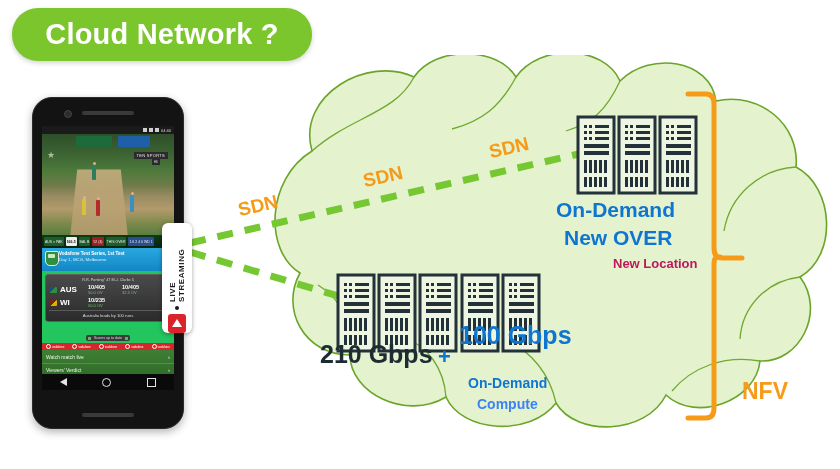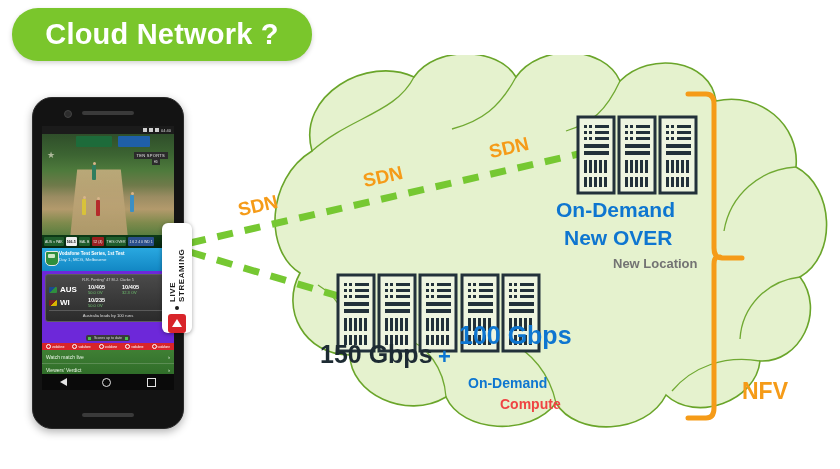--- a/index.html
+++ b/index.html
@@ -105,21 +105,21 @@
   .ticker{
     position:absolute;left:0;bottom:0;width:100%;height:13px;
     background:linear-gradient(180deg,#0d3b17,#06240e);
     display:flex;align-items:center;gap:2px;padding:0 2px;
     box-sizing:border-box;
   }
   .tk{height:9px;border-radius:1px;display:flex;align-items:center;
       font-size:3.5px;color:#e9e9e9;padding:0 1px;}
 
   
-  .scorecard{position:relative;background:#6d28d9;}
+  .scorecard{position:relative;background:#22c55e;}
   .sc-head{
     background:linear-gradient(180deg,#29a8e0,#1287c4);
     padding:3px 3px 3px 17px;position:relative;min-height:17px;
   }
   .sc-badge{
     position:absolute;left:3px;top:3px;width:12px;height:13px;
     background:#2f8f3e;border-radius:2px 2px 5px 5px;
     border:1px solid #e8e8e8;
   }
   .sc-badge:after{
@@ -212,26 +212,26 @@
   .nb-home{width:7px;height:7px;border:1.3px solid #e4e4e4;border-radius:50%;}
   .nb-rec{width:7px;height:7px;border:1.3px solid #e4e4e4;}
 
   
   .lbl{position:absolute;font-family:"Liberation Sans", sans-serif;white-space:nowrap;}
   .sdn{
     font-size:19px;font-weight:bold;color:#f59b18;
   }
   .ggsn-1{font-size:21px;font-weight:bold;color:#0e76d0;}
   .ggsn-2{font-size:21px;font-weight:bold;color:#0e76d0;}
-  .ggsn-3{font-size:13px;font-weight:bold;color:#737373;padding-left:36px;}
+  .ggsn-3{font-size:13px;font-weight:bold;color:#be185d;padding-left:36px;}
   .gbps-dark{font-size:25px;font-weight:bold;color:#1d2b33;}
   .gbps-plus{font-size:22px;font-weight:bold;color:#0e76d0;}
   .gbps-blue{font-size:25px;font-weight:bold;color:#0e76d0;}
   .od1{font-size:14px;font-weight:bold;color:#0e76d0;}
-  .od2{font-size:14px;font-weight:bold;color:#ef4444;margin-left:23px;}
+  .od2{font-size:14px;font-weight:bold;color:#3b82f6;}
   .nfv{font-size:23px;font-weight:bold;color:#f59b18;}
 </style>
 </head>
 <body>
 
 <div id="stage">
 
   <svg id="cloud-svg" width="640" height="400" viewBox="0 0 640 400">
     <defs>
       <clipPath id="cloudclip">
@@ -512,21 +512,21 @@
   </svg>
 
   <div class="lbl sdn" style="left:238px;top:195px;transform:rotate(-13deg);">SDN</div>
   <div class="lbl sdn" style="left:363px;top:166px;transform:rotate(-13deg);">SDN</div>
   <div class="lbl sdn" style="left:489px;top:137px;transform:rotate(-13deg);">SDN</div>
 
   <div class="lbl ggsn-1" style="left:556px;top:198px;">On-Demand</div>
   <div class="lbl ggsn-2" style="left:564px;top:226px;">New OVER</div>
   <div class="lbl ggsn-3" style="left:577px;top:256px;">New Location</div>
 
-  <div class="lbl gbps-dark" style="left:320px;top:340px;">150 Gbps</div>
+  <div class="lbl gbps-dark" style="left:320px;top:340px;">210 Gbps</div>
   <div class="lbl gbps-plus" style="left:438px;top:344px;">+</div>
   <div class="lbl gbps-blue" style="left:459px;top:321px;">100 Gbps</div>
   <div class="lbl od1" style="left:468px;top:375px;">On-Demand</div>
   <div class="lbl od2" style="left:477px;top:396px;">Compute</div>
 
   <div class="lbl nfv" style="left:742px;top:378px;">NFV</div>
 
   <div class="phone">
     <div class="phone-cam"></div>
     <div class="phone-speaker"></div>

